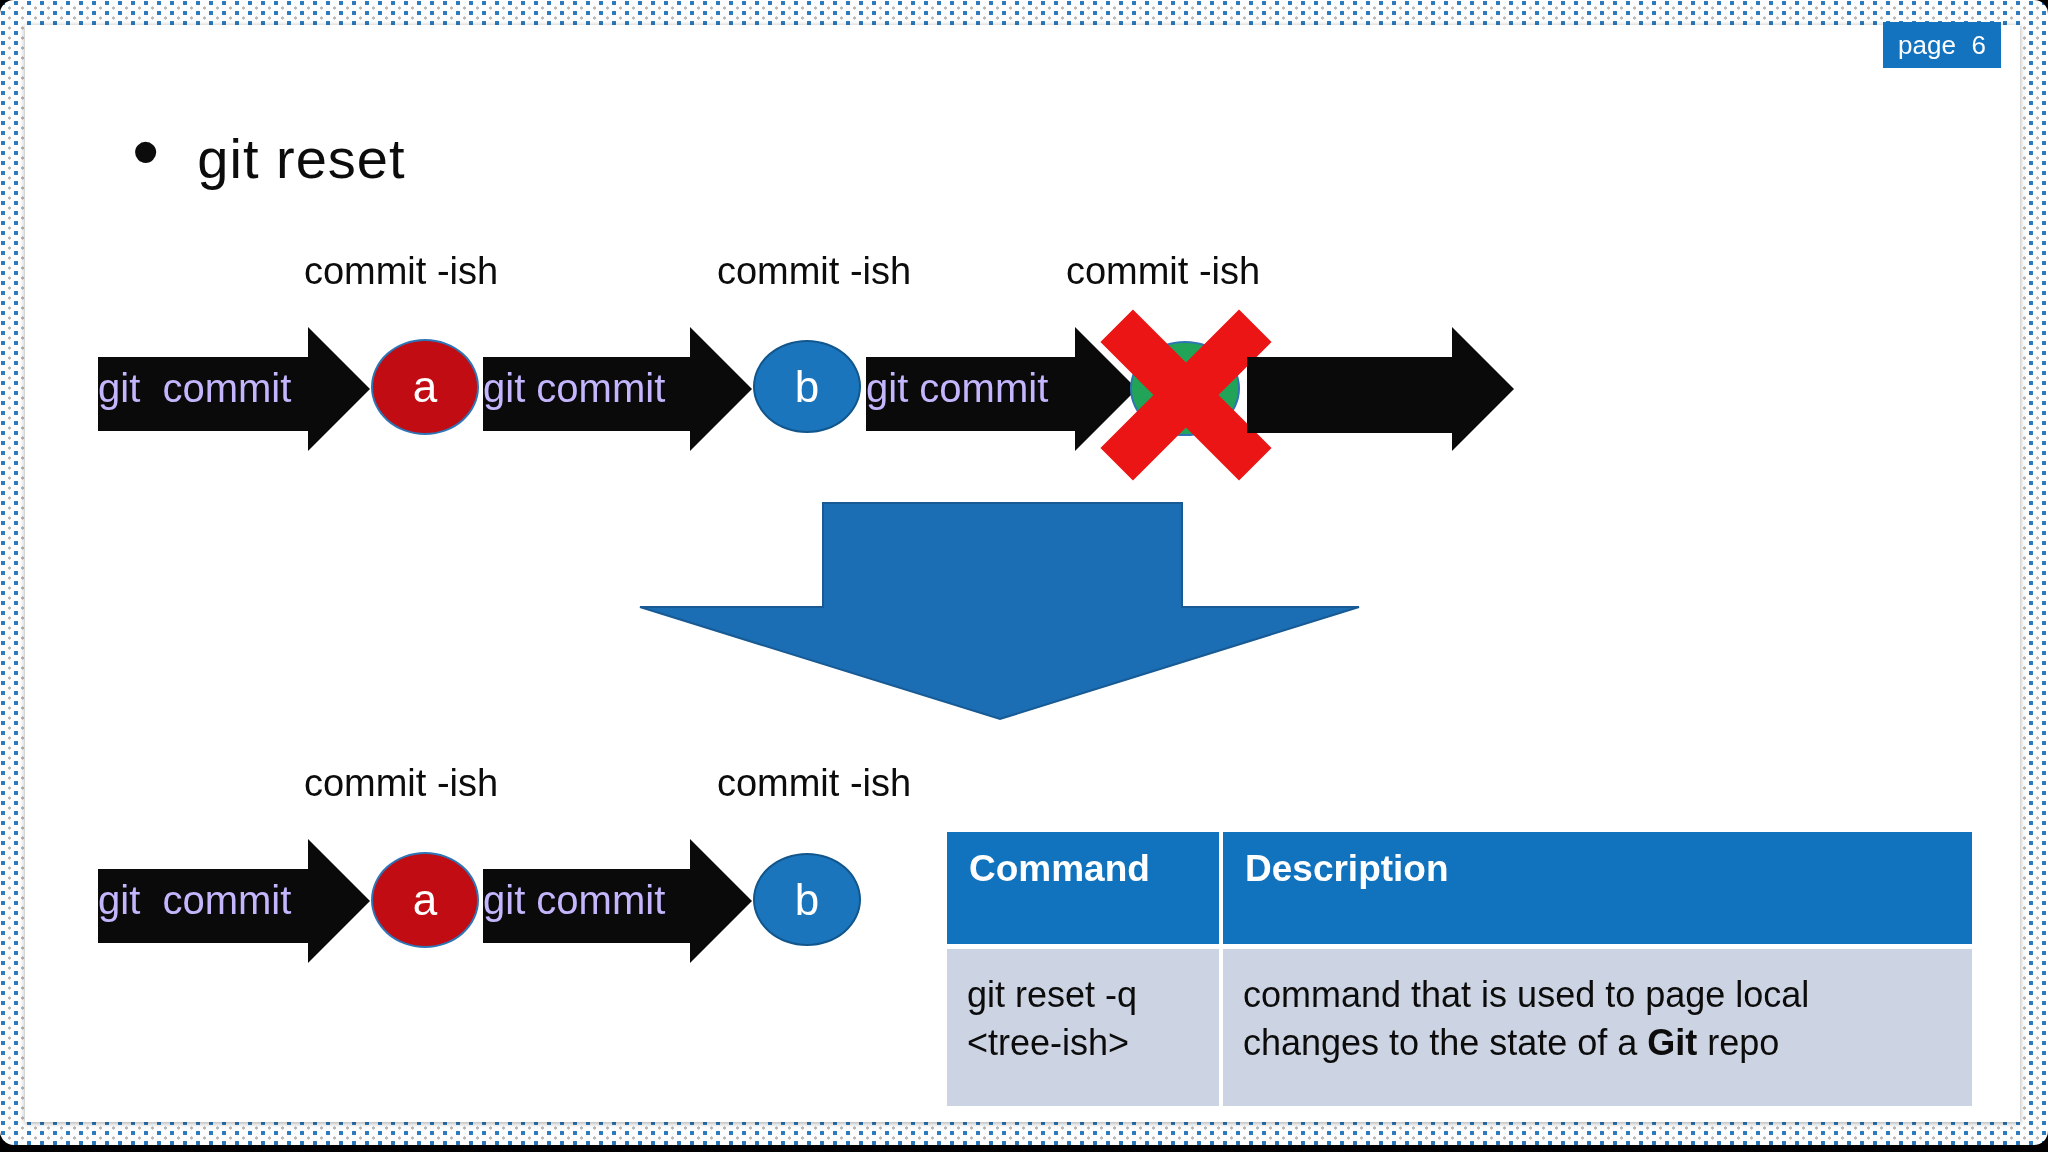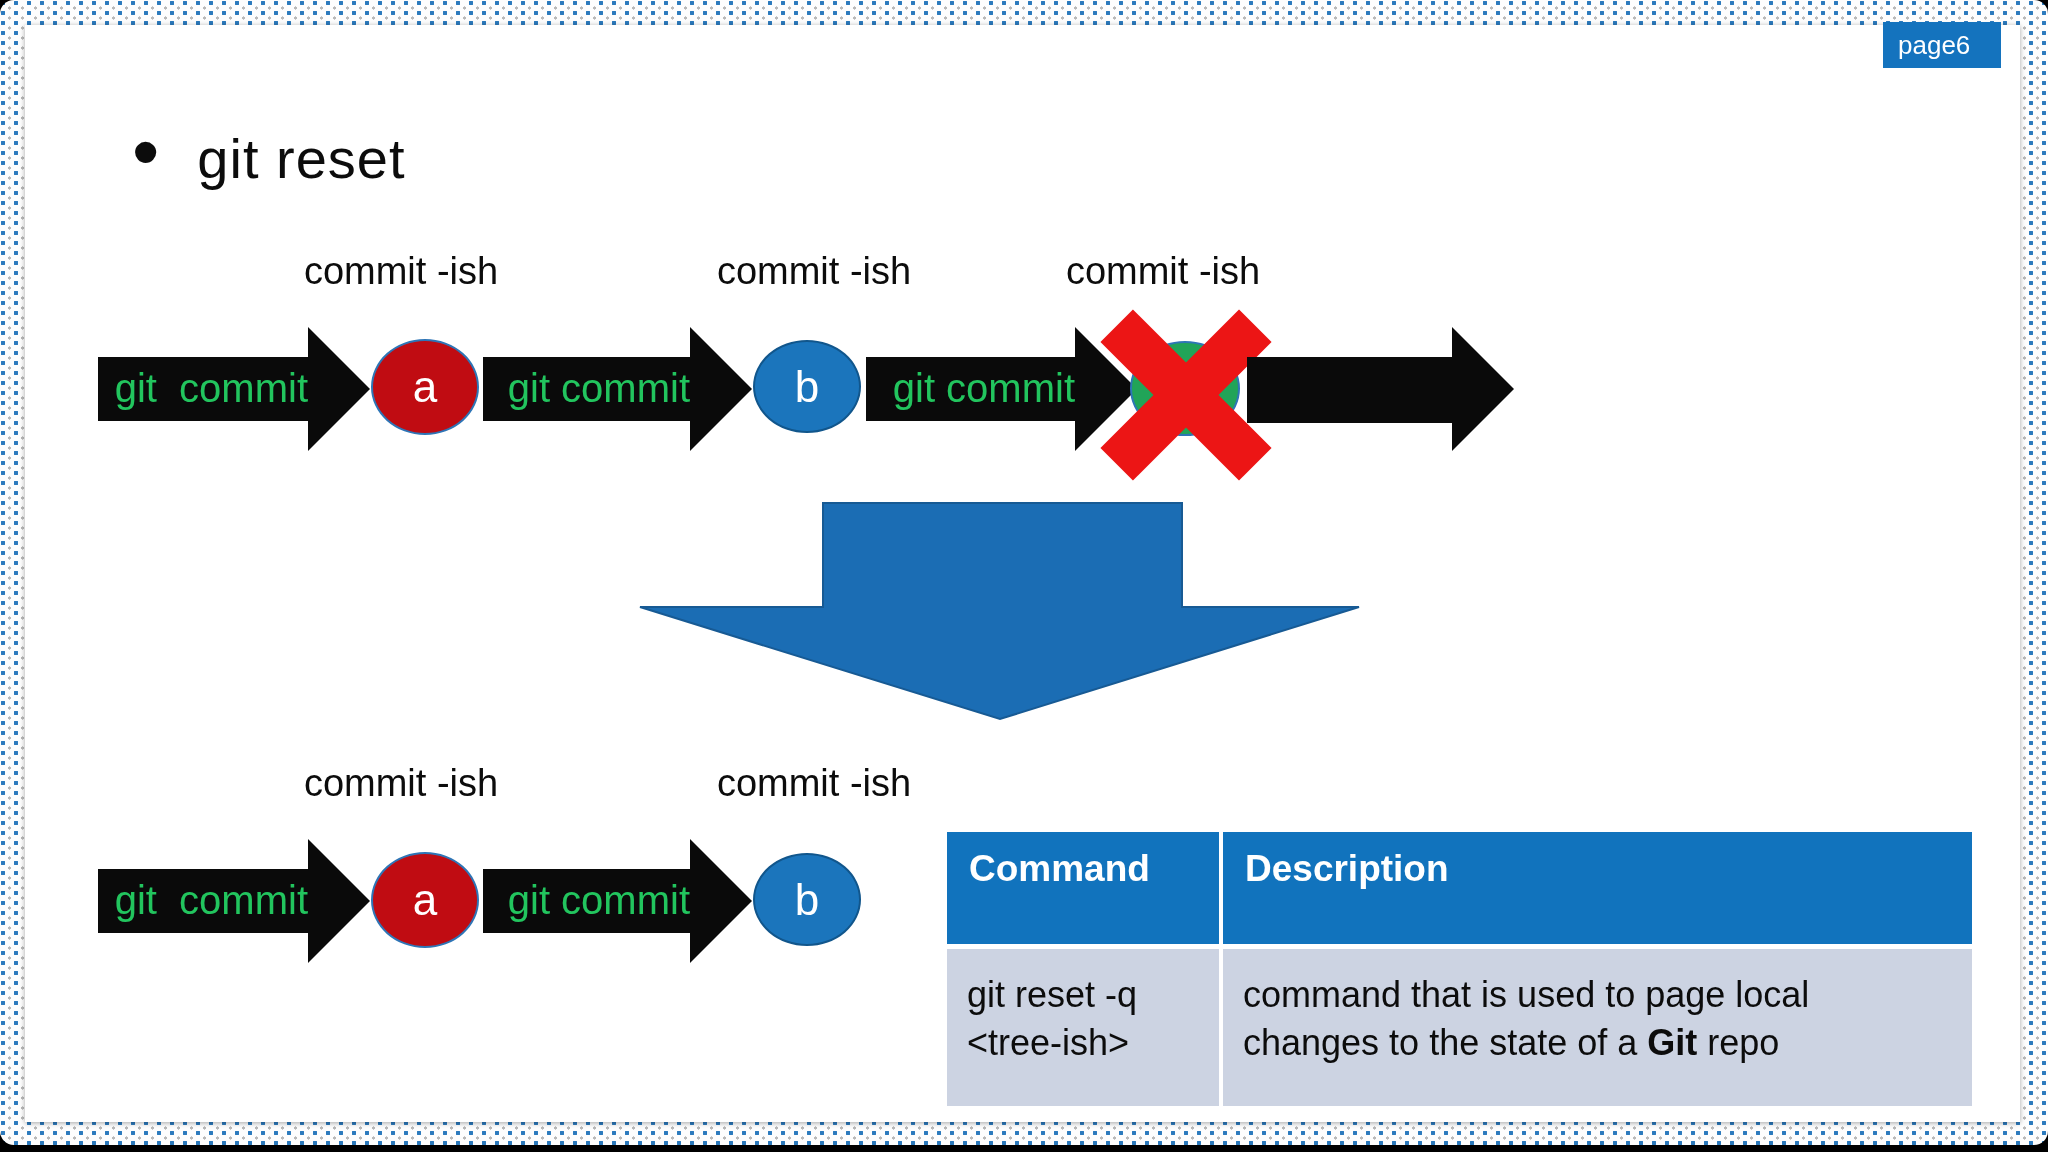--- a/index.html
+++ b/index.html
@@ -18,33 +18,33 @@
   }
   
   #slide{
     position:absolute;left:25px;top:25px;width:1995px;height:1097px;
     background:#ffffff;box-shadow:0 1px 5px rgba(0,0,0,0.35);
   }
   .abs{position:absolute;}
   
   #badge{
     left:1883px;top:22px;width:118px;height:46px;background:#1473be;color:#fff;
-    display:flex;align-items:center;
+    display:flex;align-items:center;justify-content:space-between;
     padding:0 15px;box-sizing:border-box;font-size:26px;
   }
   
   #title{left:132px;top:112px;display:flex;align-items:baseline;gap:22px;color:#0c0c0c;}
   #title .bullet{font-size:78px;line-height:1;}
   #title .text{font-size:56px;line-height:1;letter-spacing:1px;margin-left:16px;}
   
   .cish{width:300px;text-align:center;font-size:38px;color:#0c0c0c;}
   
   .arrow-body{
-    height:64px;background:#0a0a0a;color:#22c55e;font-size:40px;line-height:62px;
-    text-align:right;white-space:pre;overflow:hidden;
+    height:74px;background:#0a0a0a;color:#c4b5fd;font-size:40px;line-height:62px;
+    text-align:left;white-space:pre;overflow:hidden;
   }
   .arrow-head{
     width:0;height:0;
     border-top:62px solid transparent;border-bottom:62px solid transparent;
     border-left:62px solid #0a0a0a;
   }
   .r1-body{top:357px;}  .r1-head{top:327px;}
   .r2-body{top:869px;}  .r2-head{top:839px;}
   
   .two-line{line-height:44px;padding-top:2px;}

